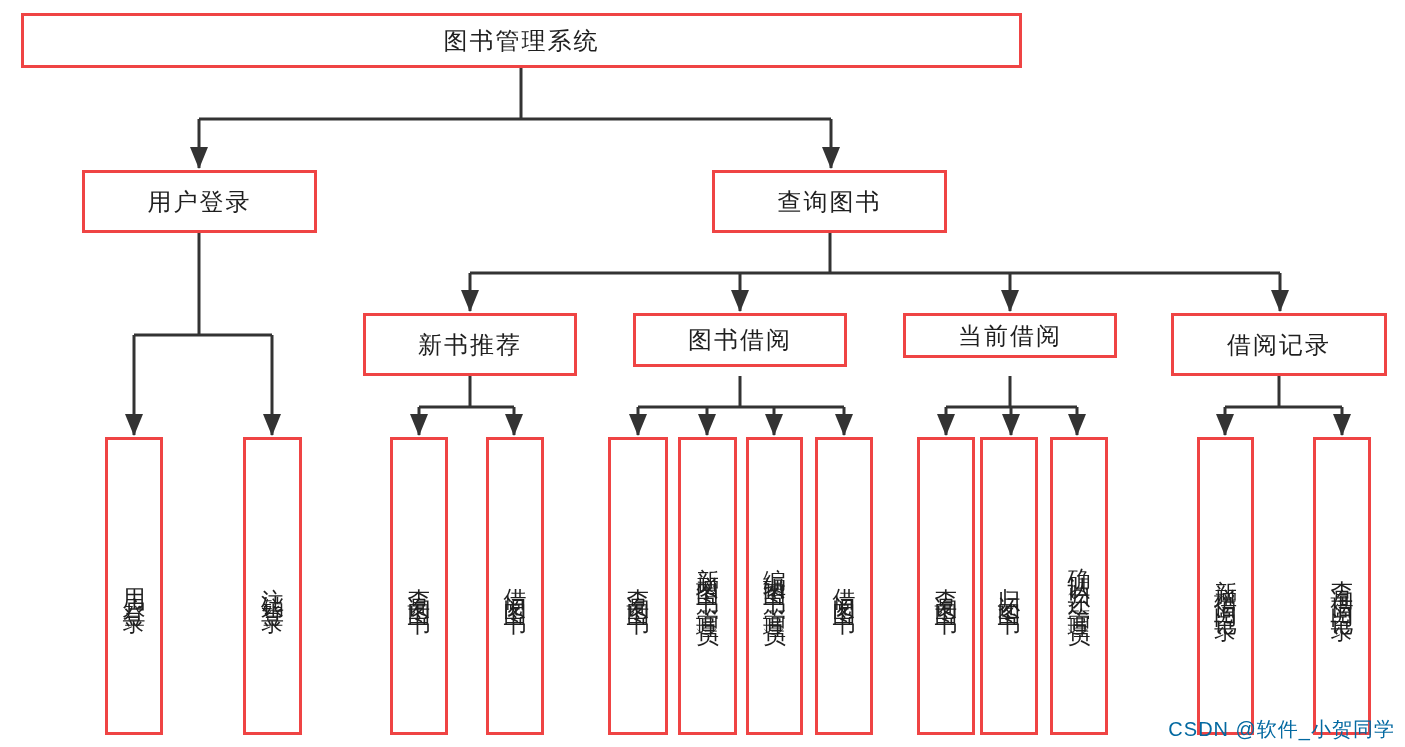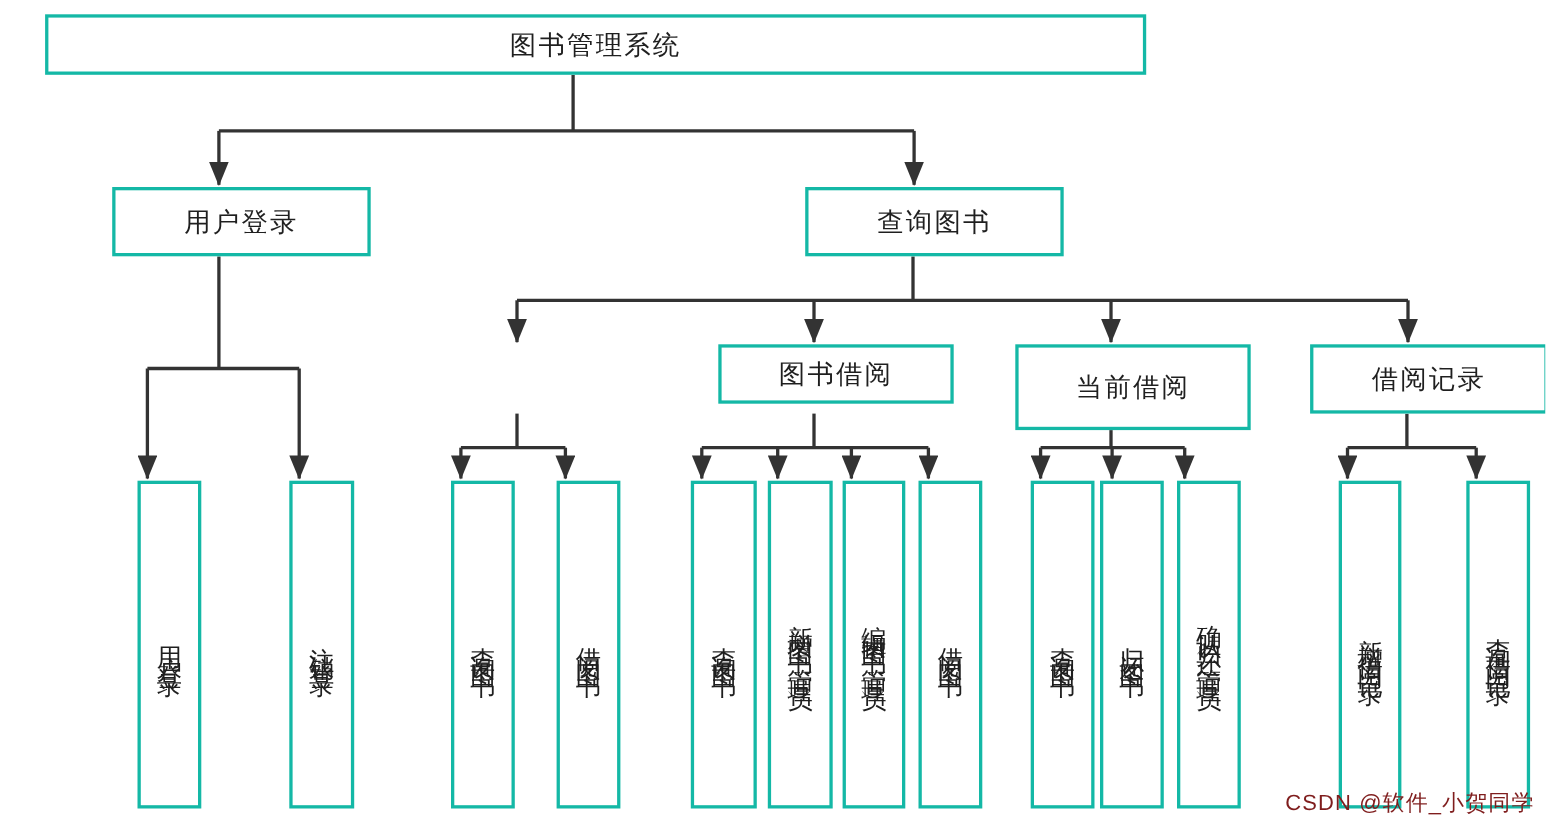--- a/index.html
+++ b/index.html
@@ -17,46 +17,45 @@
   }
   .connectors {
     position: absolute;
     left: 0; top: 0;
     width: 1405px;
     height: 747px;
   }
   .node {
     position: absolute;
     box-sizing: border-box;
-    border: 3px solid #14b8a6;
+    border: 3px solid #ef4444;
     background: #ffffff;
     display: flex;
     align-items: center;
     justify-content: center;
     color: #1f1f1f;
-    margin-left: 20px;
   }
   .node.h-label {
     font-size: 24px;
     letter-spacing: 2px;
   }
   .node.leaf span {
     writing-mode: vertical-rl;
     text-orientation: mixed;
     font-size: 23px;
     letter-spacing: 8px;
     line-height: 1;
     color: #1f1f1f;
   }
   .watermark {
     position: absolute;
     right: 10px;
     bottom: 4px;
     font-size: 20px;
-    color: #7f1d1d;
+    color: #0369a1;
     letter-spacing: 1px;
     z-index: 5;
     white-space: nowrap;
   }
 </style>
 </head>
 <body>
 
 <div class="stage">
 
@@ -114,24 +113,27 @@
     <span>图书管理系统</span>
   </div>
 
   <div class="node h-label" style="left:82px; top:170px; width:235px; height:63px;">
     <span>用户登录</span>
   </div>
   <div class="node h-label" style="left:712px; top:170px; width:235px; height:63px;">
     <span>查询图书</span>
   </div>
 
+  <div class="node h-label" style="left:363px; top:313px; width:214px; height:63px;">
+    <span>新书推荐</span>
+  </div>
   <div class="node h-label" style="left:633px; top:313px; width:214px; height:54px;">
     <span>图书借阅</span>
   </div>
-  <div class="node h-label" style="left:903px; top:313px; width:214px; height:78px;">
+  <div class="node h-label" style="left:903px; top:313px; width:214px; height:45px;">
     <span>当前借阅</span>
   </div>
   <div class="node h-label" style="left:1171px; top:313px; width:216px; height:63px;">
     <span>借阅记录</span>
   </div>
 
   <div class="node leaf" style="left:105px; top:437px; width:58px; height:298px;">
     <span>用户登录</span>
   </div>
   <div class="node leaf" style="left:243px; top:437px; width:59px; height:298px;">

